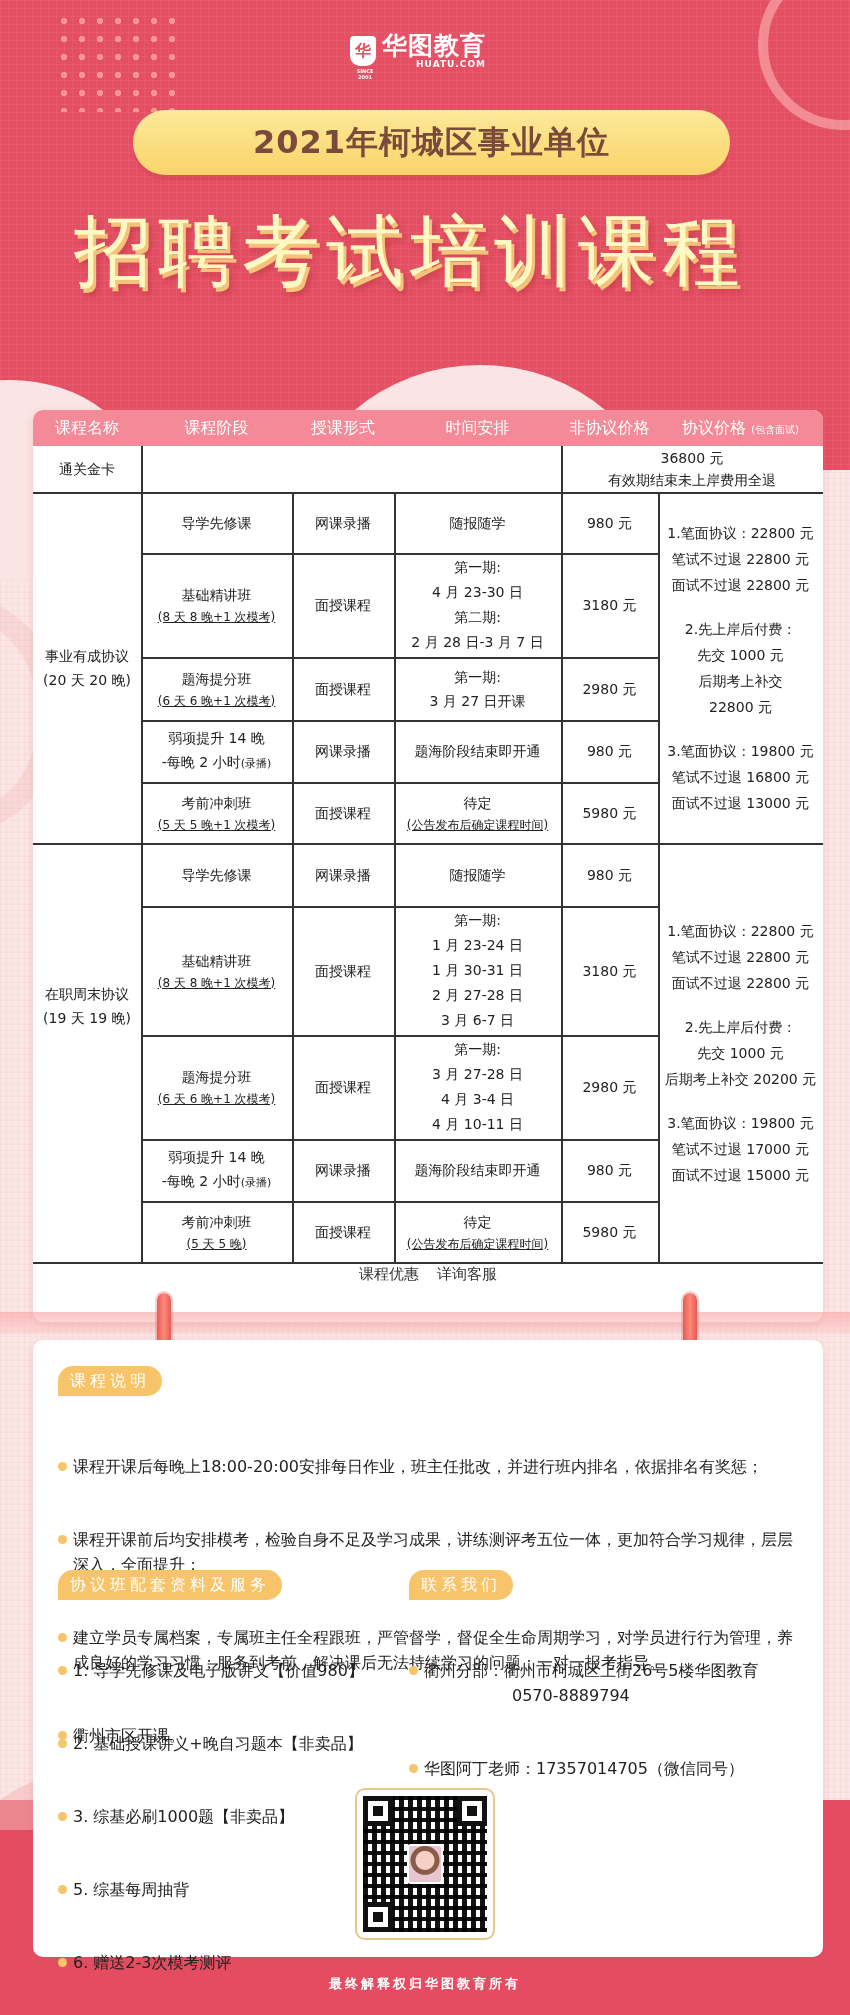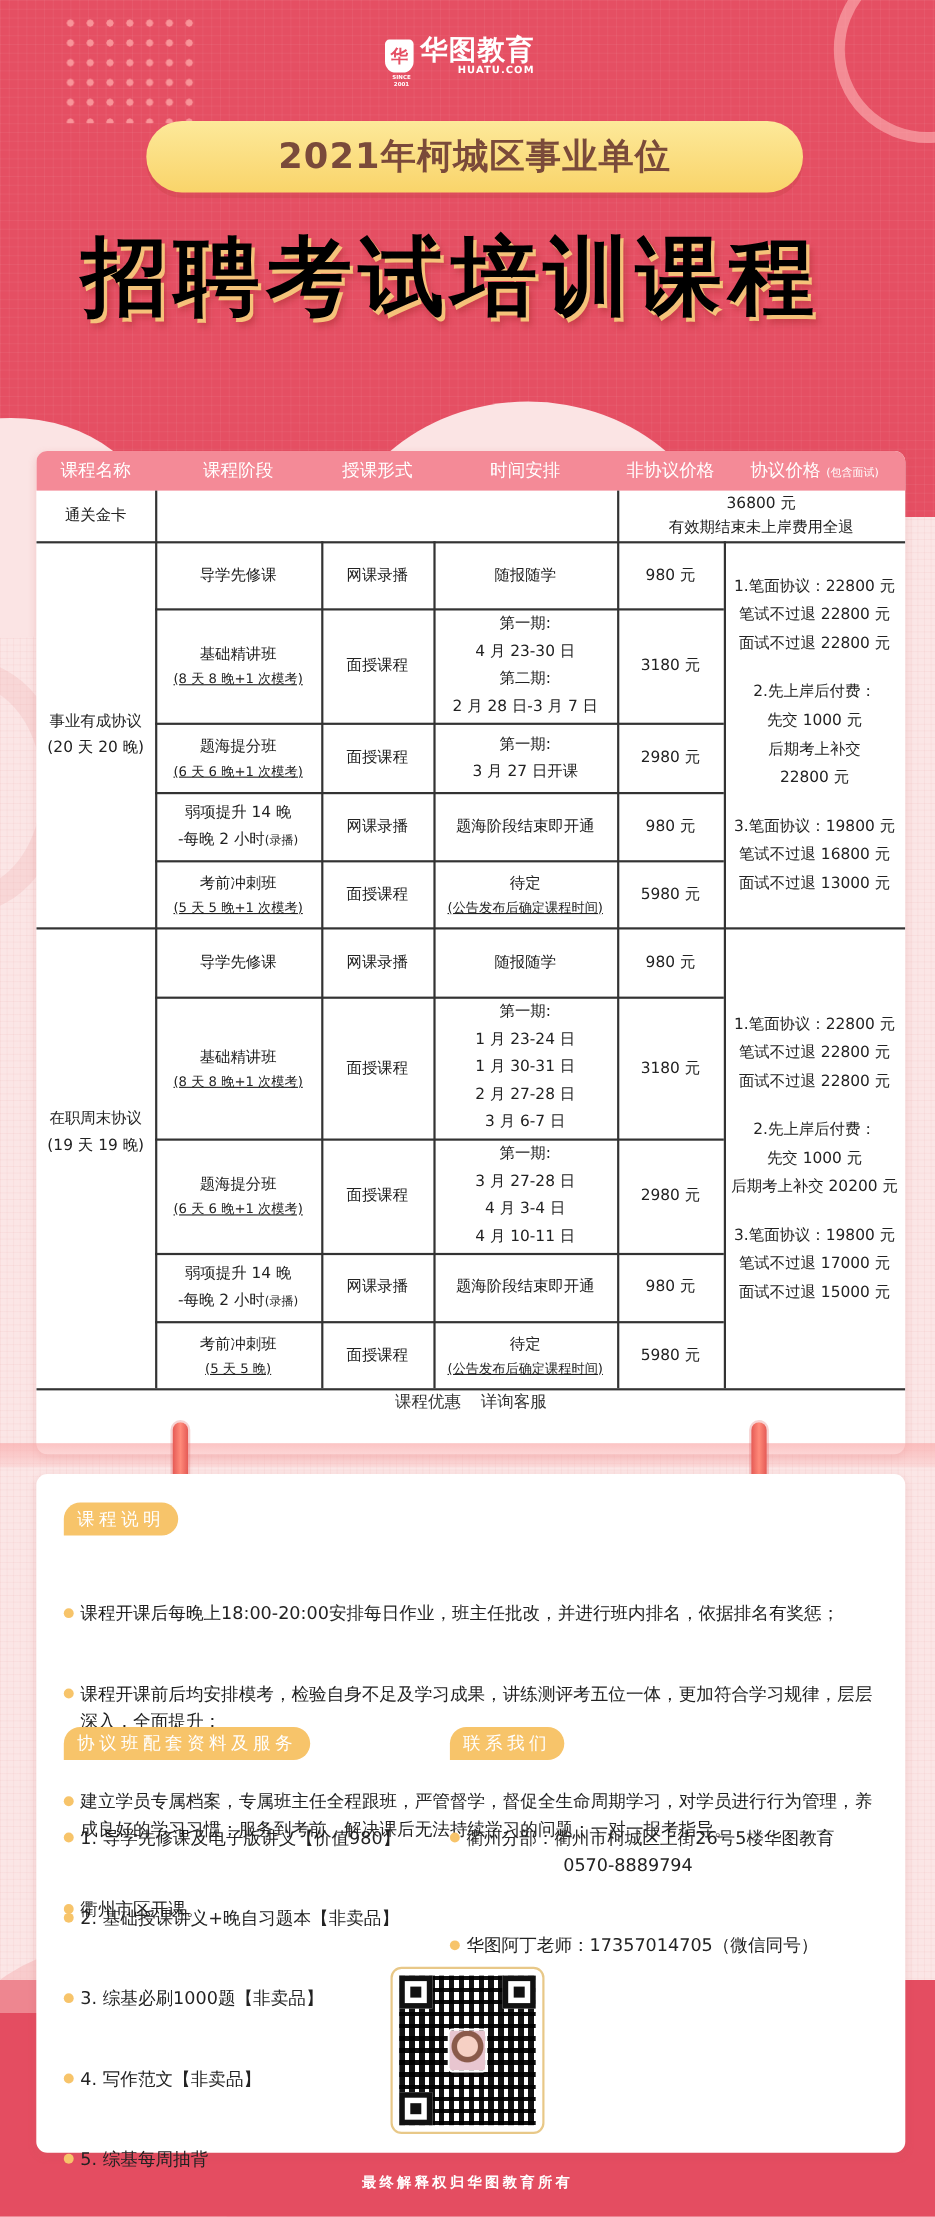--- a/index.html
+++ b/index.html
@@ -80,21 +80,21 @@
   .subtitle-pill {
     position: absolute; left: 133px; top: 110px; width: 597px; height: 65px;
     border-radius: 33px;
     background: linear-gradient(#fde99a, #f9d46a);
     box-shadow: 0 5px 0 rgba(190,60,60,.25);
     display: flex; align-items: center; justify-content: center;
     color: #7a4a3a; font-size: 32px; font-weight: bold; letter-spacing: 1px;
   }
   .main-title {
     position: absolute; left: 0; top: 200px; width: 820px; text-align: center;
-    color: #000000; font-size: 78px; font-weight: bold; letter-spacing: 6px;
+    color: #fef9c3; font-size: 78px; font-weight: normal; letter-spacing: 6px;
     text-shadow: 3px 4px 0 #f5c27a, 5px 7px 6px rgba(150,30,30,.35);
   }
 
   
   .card1 {
     position: absolute; left: 33px; top: 410px; width: 790px; height: 912px;
     background: #fff; border-radius: 10px; overflow: hidden;
     box-shadow: 0 3px 8px rgba(200,90,90,.2);
   }
   .thead {
@@ -328,21 +328,21 @@
     <span>2.先上岸后付费：</span>
     <span>先交 1000 元</span>
     <span>后期考上补交</span>
     <span>22800 元</span>
     <span style="height:18px"></span>
     <span>3.笔面协议：19800 元</span>
     <span>笔试不过退 16800 元</span>
     <span>面试不过退 13000 元</span>
   </div>
 
-  <div class="cell" style="left:0;top:456px;width:108px;height:326px;align-items:center;">
+  <div class="cell" style="left:0;top:433px;width:108px;height:326px;align-items:center;">
     <span>在职周末协议</span>
     <span>(19 天 19 晚)</span>
   </div>
 
   <div class="cell" style="left:108px;top:433px;width:151px;height:63px;">
       <span>导学先修课</span>
     </div>
   <div class="cell" style="left:259px;top:433px;width:102px;height:63px;">
       <span>网课录播</span>
     </div>
@@ -447,21 +447,20 @@
     <li>课程开课前后均安排模考，检验自身不足及学习成果，讲练测评考五位一体，更加符合学习规律，层层深入，全面提升；</li>
     <li>建立学员专属档案，专属班主任全程跟班，严管督学，督促全生命周期学习，对学员进行行为管理，养成良好的学习习惯；服务到考前，解决课后无法持续学习的问题；一对一报考指导。</li>
     <li>衢州市区开课。</li>
   </ul>
 
   <div class="tag" style="left:25px;top:230px;">协议班配套资料及服务</div>
   <ul class="blist" style="left:24px;top:270px;width:360px;">
     <li>1. 导学先修课及电子版讲义【价值980】</li>
     <li>2. 基础授课讲义+晚自习题本【非卖品】</li>
     <li>3. 综基必刷1000题【非卖品】</li>
-    <li>4. 写作范文【非卖品】</li>
     <li>5. 综基每周抽背</li>
     <li>6. 赠送2-3次模考测评</li>
   </ul>
 
   <div class="tag" style="left:376px;top:230px;">联系我们</div>
   <ul class="blist" style="left:375px;top:270px;width:410px;">
     <li>
       <span>衢州分部：</span><span>衢州市柯城区上街26号5楼华图教育</span>
       <span class="contact-indent" style="padding-left:88px">0570-8889794</span>
     </li>

